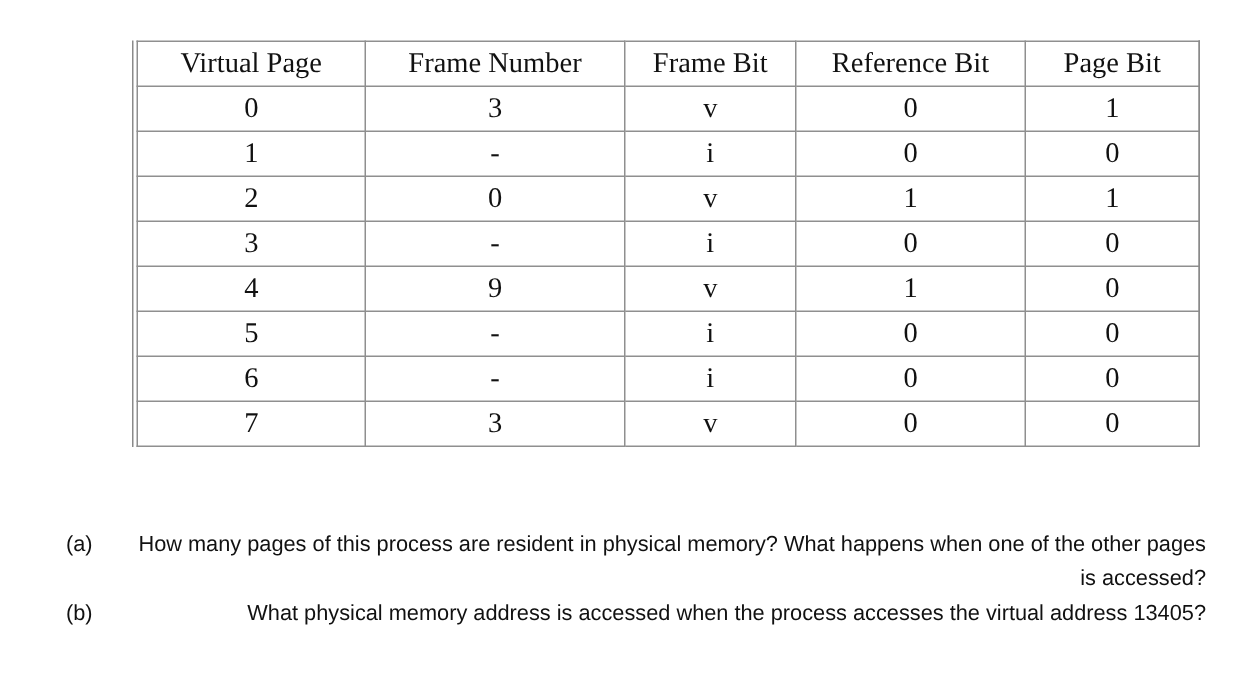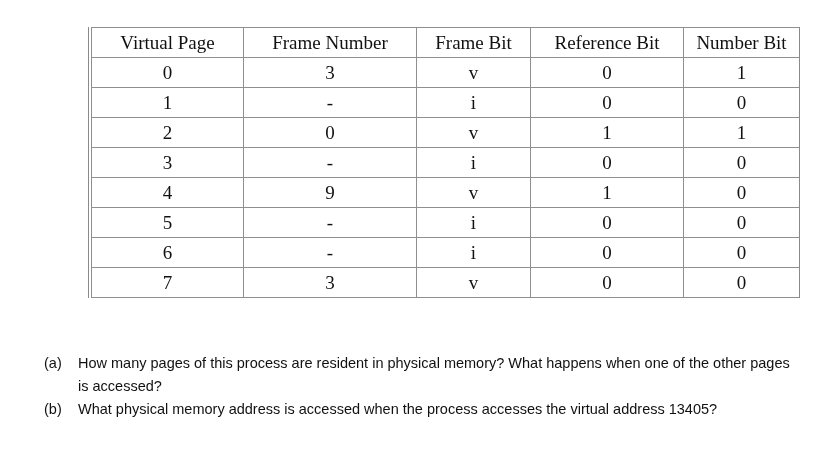--- a/index.html
+++ b/index.html
@@ -82,20 +82,21 @@
     align-items: flex-start;
     margin-bottom: 0px;
   }
   .q-label {
     width: 34px;
     flex: 0 0 34px;
     text-align: left;
   }
   .q-text {
     flex: 1 1 auto;
+    text-align: right;
   }
 </style>
 </head>
 <body>
 
 <div id="page-table-wrap">
   <div class="outer-rule left"></div>
   <div class="outer-rule right"></div>
 
   <table class="vm-table">
@@ -105,21 +106,21 @@
         <col class="c2">
         <col class="c3">
         <col class="c4">
     </colgroup>
     <thead>
       <tr>
         <th>Virtual Page</th>
         <th>Frame Number</th>
         <th>Frame Bit</th>
         <th>Reference Bit</th>
-        <th>Number Bit</th>
+        <th>Page Bit</th>
       </tr>
     </thead>
     <tbody>
       <tr>
         <td>0</td>
         <td>3</td>
         <td>v</td>
         <td>0</td>
         <td>1</td>
       </tr>

